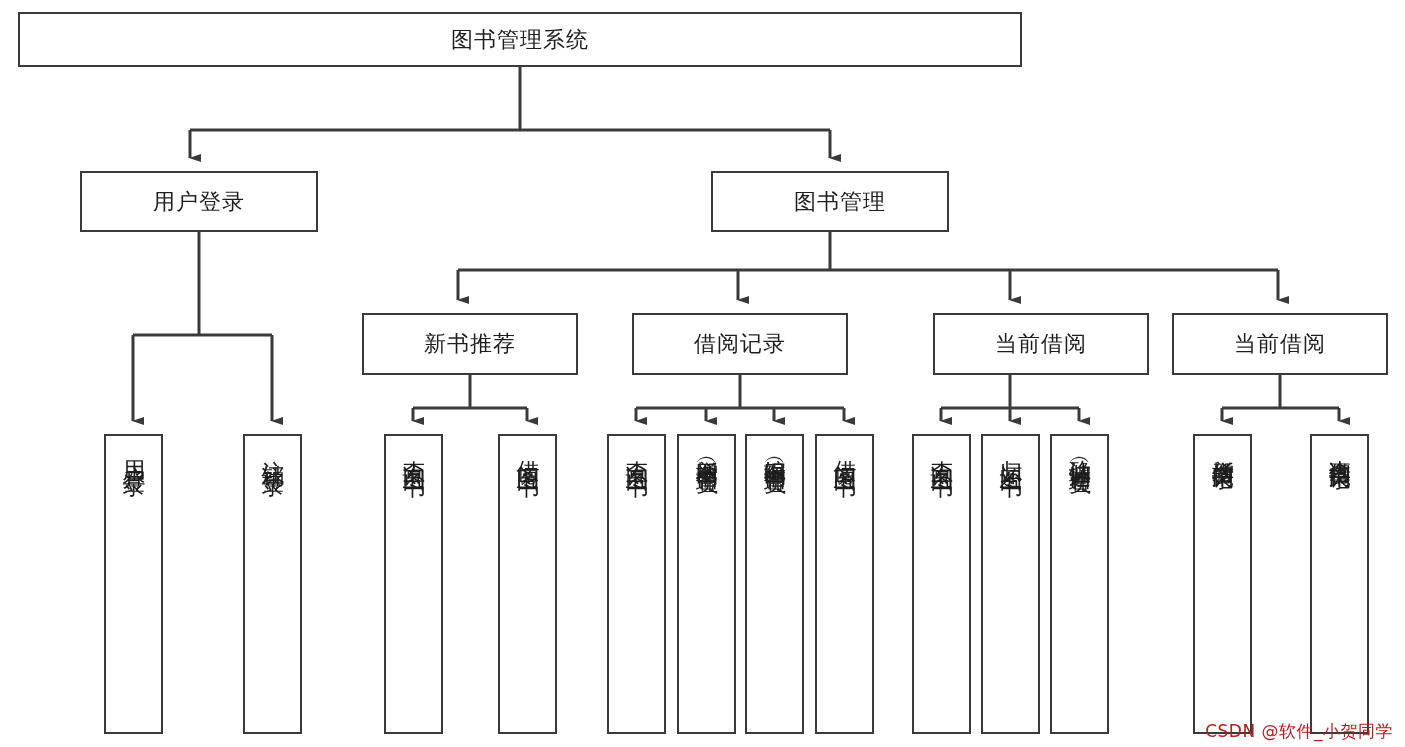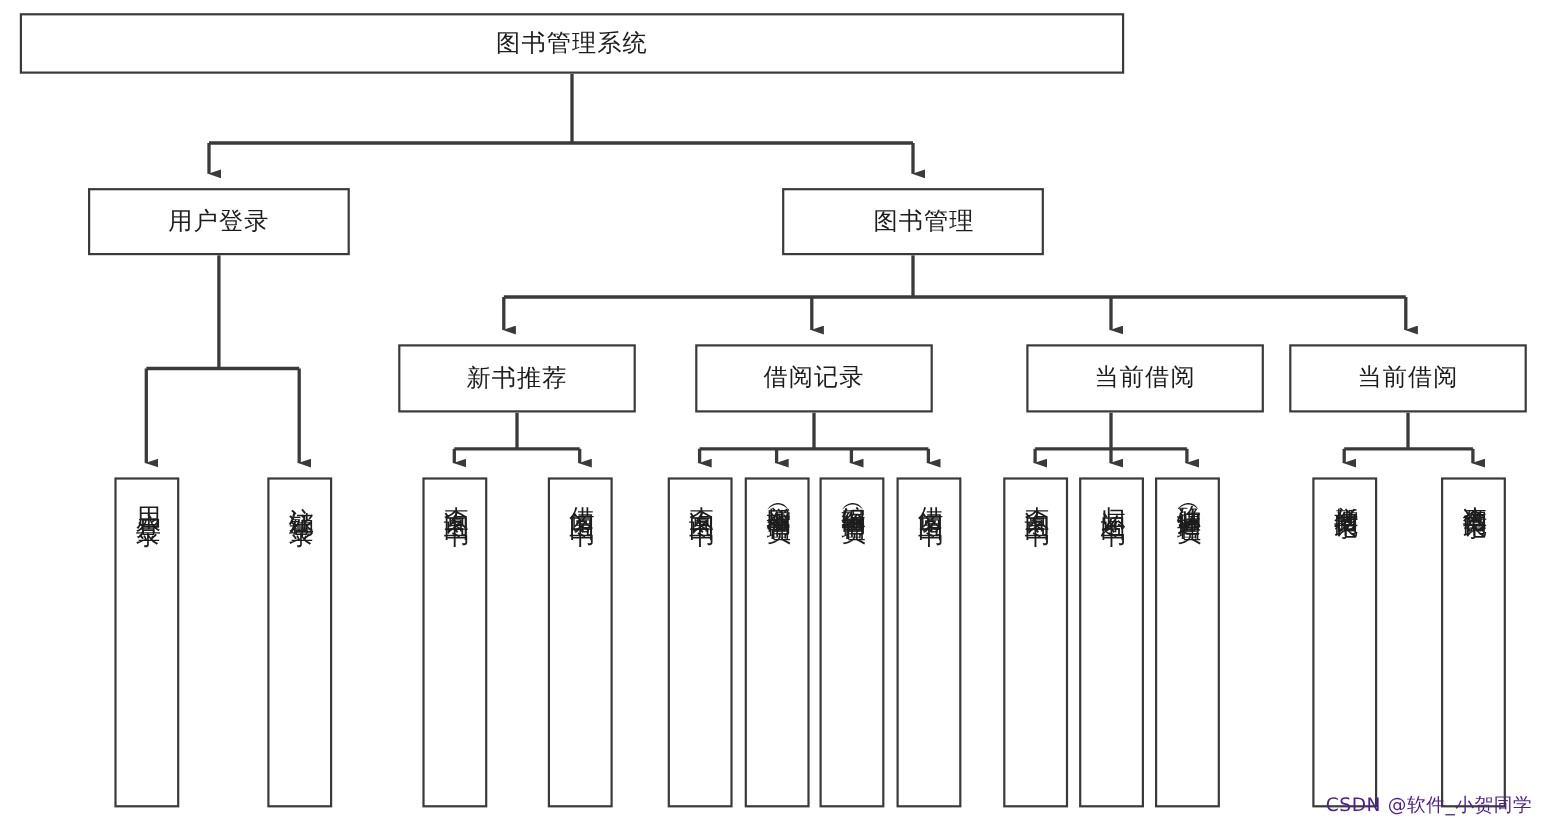--- a/index.html
+++ b/index.html
@@ -41,21 +41,21 @@
     letter-spacing:5px;
     white-space:nowrap;
     color:#1d1d1d;
   }
   .leaf.tall .lbl{letter-spacing:2px;font-size:22px;}
   #watermark{
     position:absolute;
     right:12px;
     bottom:4px;
     font-size:17px;
-    color:#4c1d95;
+    color:#b91c1c;
     letter-spacing:0.5px;
     white-space:nowrap;
     pointer-events:none;
   }
 </style>
 </head>
 <body>
 
 <div id="canvas">
 

